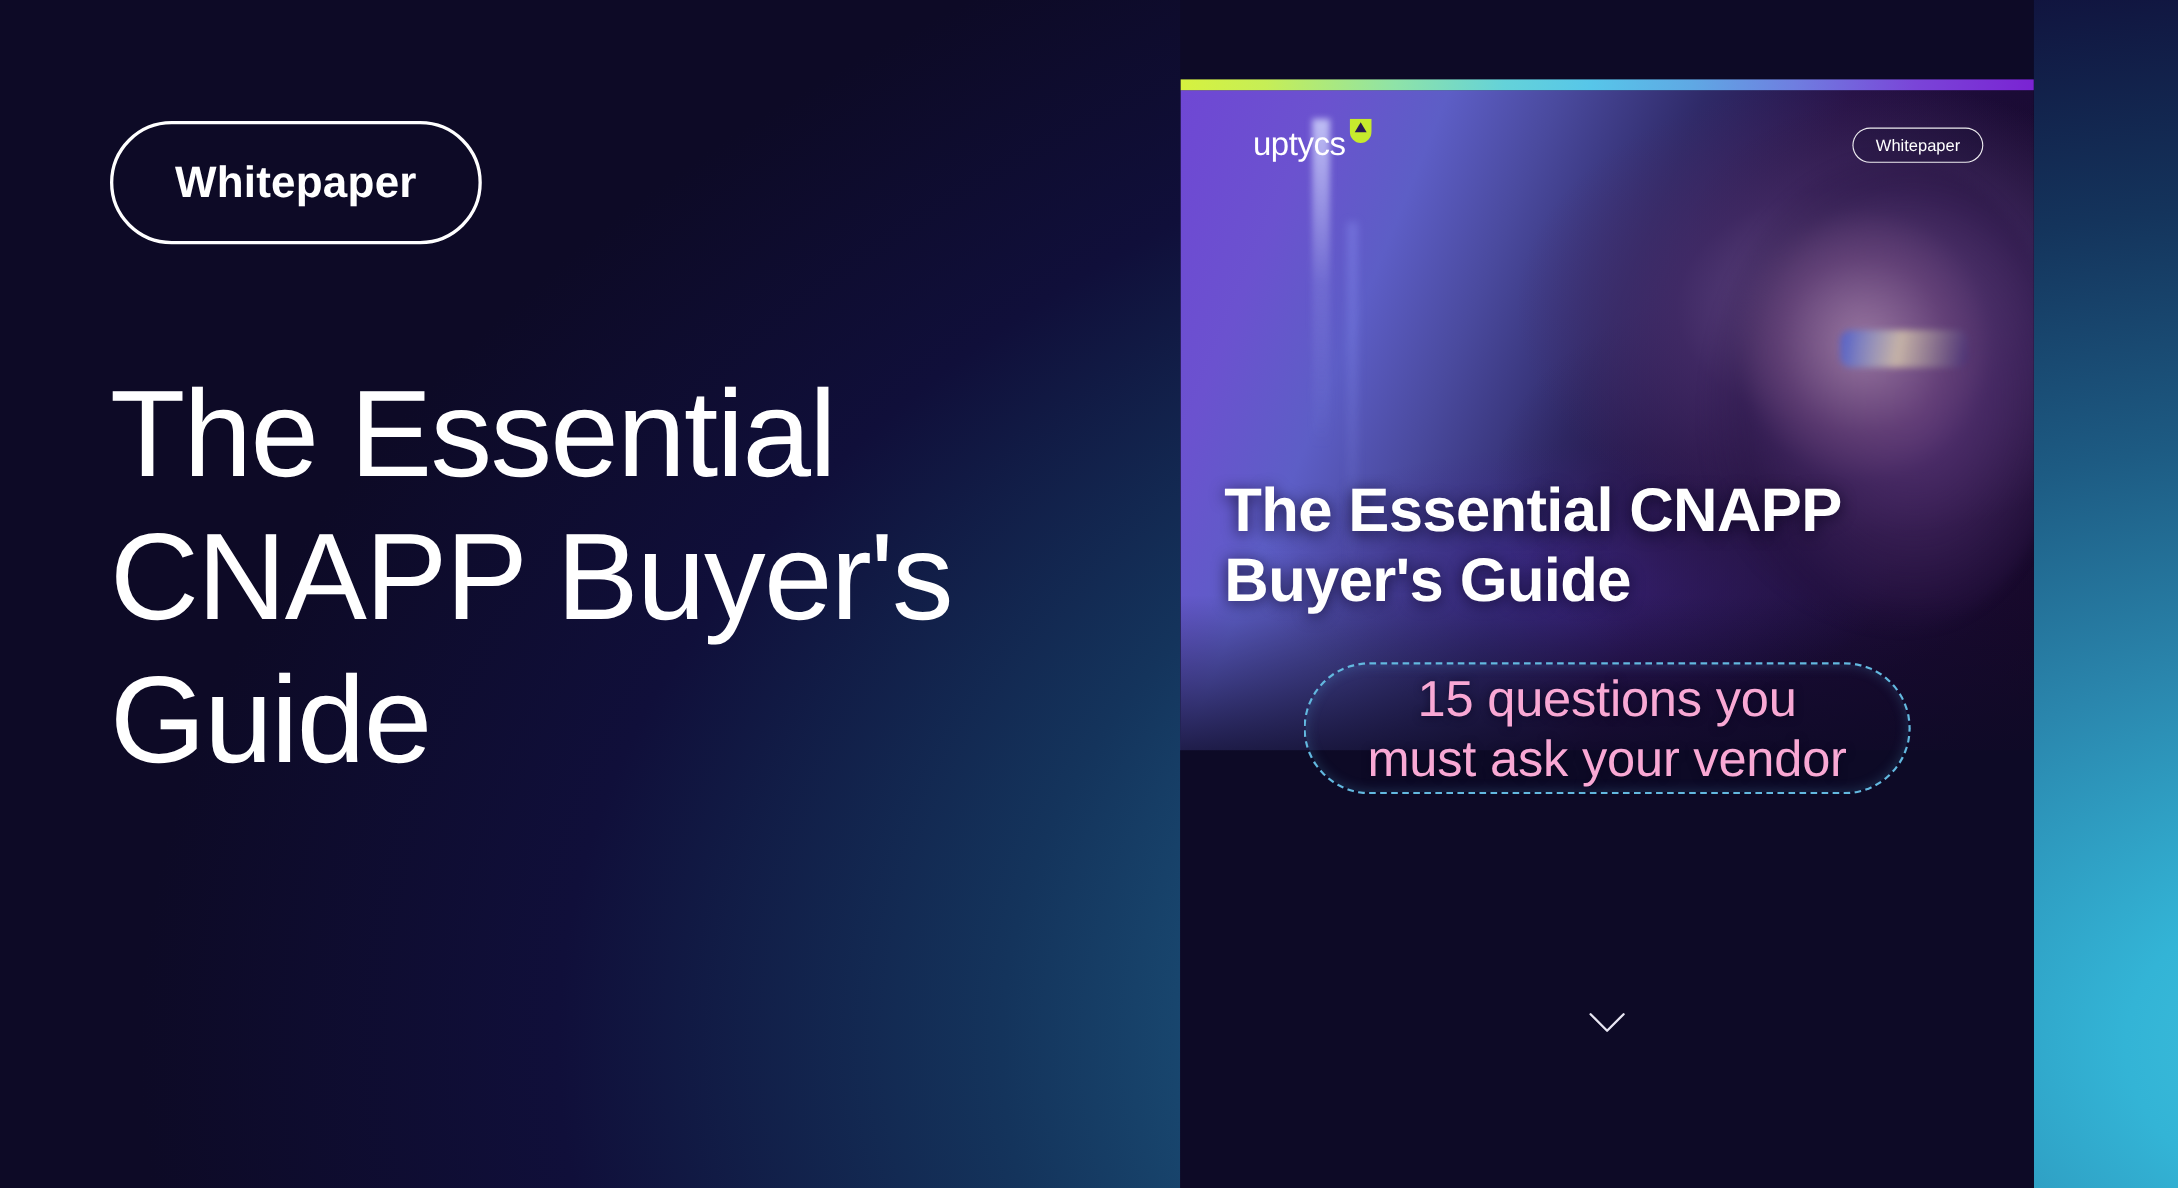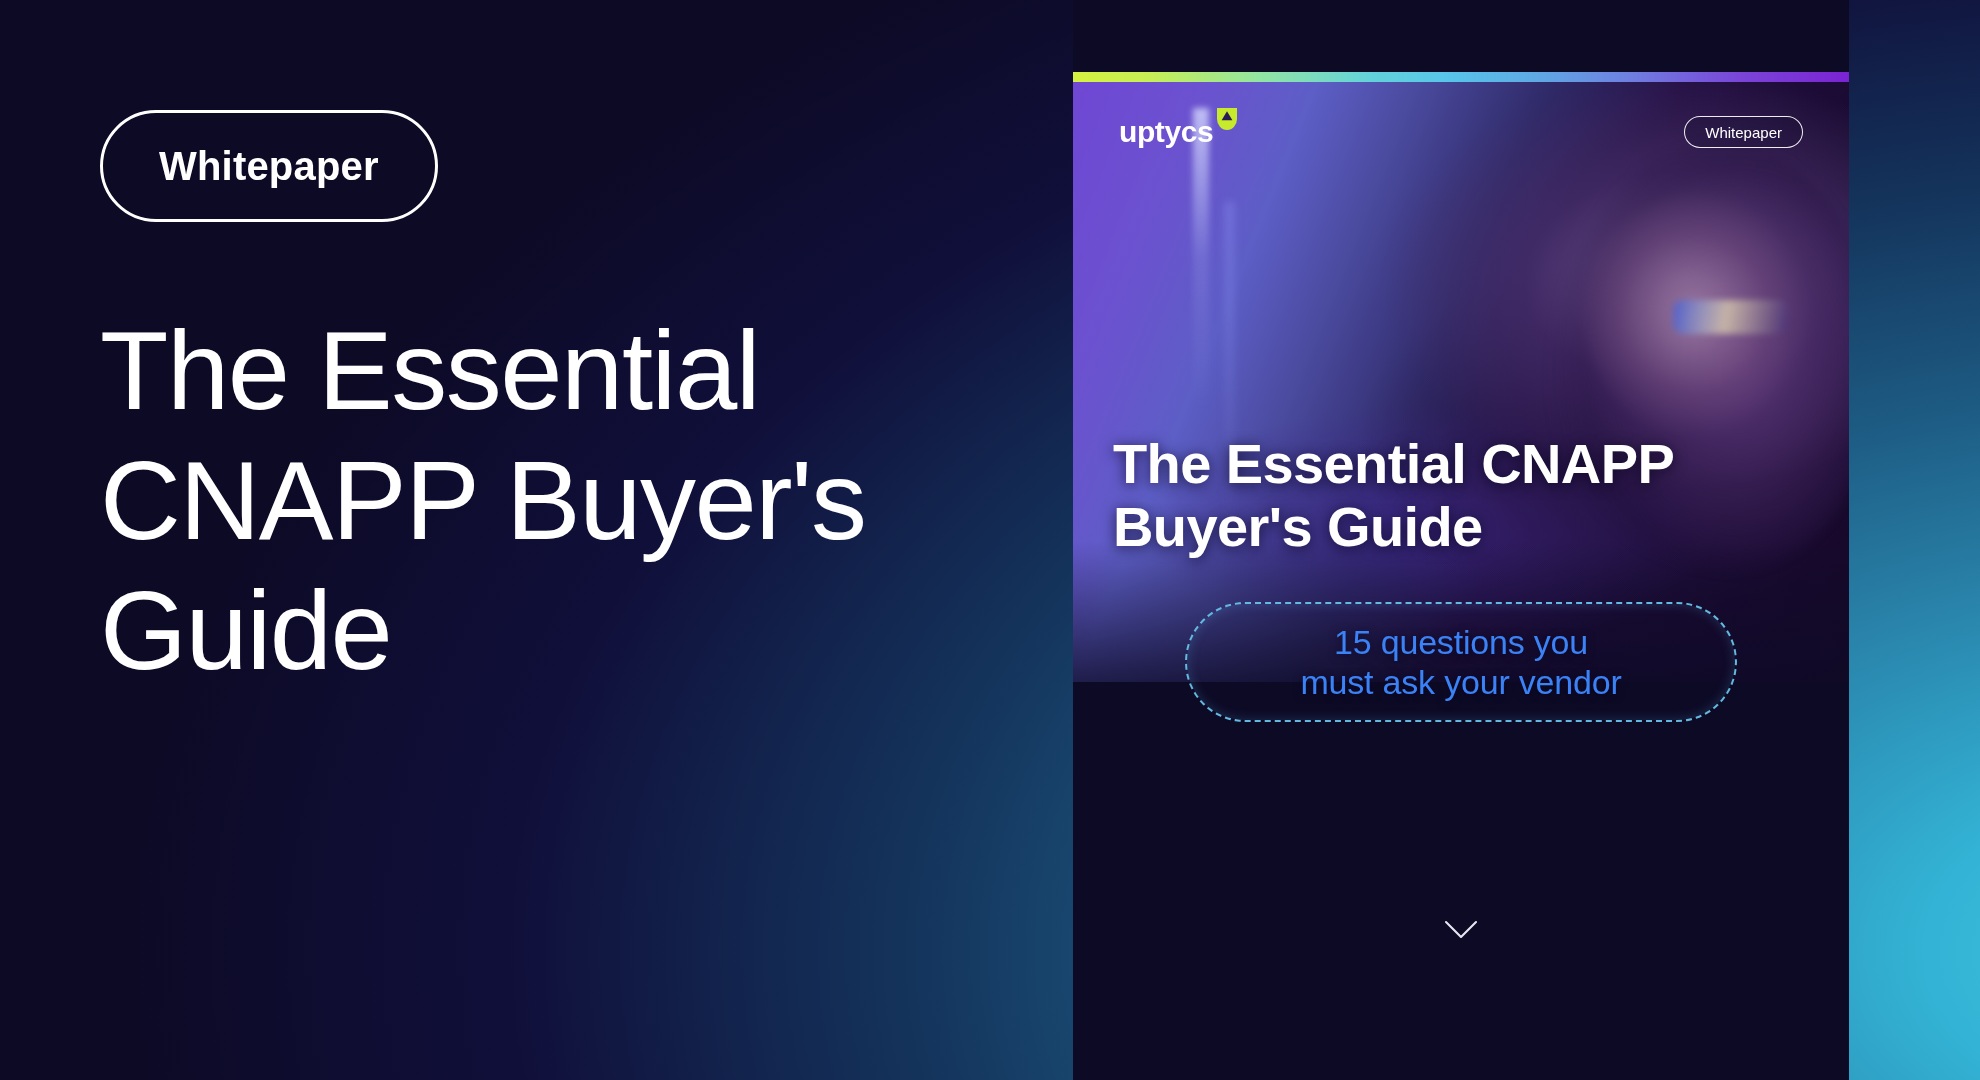--- a/index.html
+++ b/index.html
@@ -38,21 +38,21 @@
     border-radius:999px;
     color:#ffffff;
     font-size:40px;
     font-weight:700;
     letter-spacing:0.2px;
     line-height:1;
     white-space:nowrap;
   }
 
   .hero-title {
-    margin-top:84px;
+    margin-top:108px;
     color:#ffffff;
     font-size:112px;
     font-weight:400;
     line-height:1.16;
     letter-spacing:-1.5px;
     max-width:830px;
     white-space:pre-line;
   }
 
   
@@ -179,23 +179,24 @@
   }
 
   .brand {
     display:flex;
     align-items:flex-start;
     gap:4px;
   }
   .brand-word {
     color:#ffffff;
     font-size:30px;
-    font-weight:700;
+    font-weight:400;
     letter-spacing:-0.4px;
     line-height:1;
+    margin-left:20px;
   }
   .brand-mark {
     display:block;
     margin-top:-9px;
   }
 
   .card-badge {
     display:inline-flex;
     align-items:center;
     justify-content:center;
@@ -231,22 +232,22 @@
     left:112px; right:112px; top:530px;
     height:120px;
     border:2px dashed #63b9e0;
     border-radius:60px;
     display:flex;
     align-items:center;
     justify-content:center;
     box-shadow:0 0 12px rgba(90,180,230,0.22) inset;
   }
   .card-subtitle {
-    color:#3b82f6;
-    font-size:34px;
+    color:#f9a8d4;
+    font-size:46px;
     font-weight:400;
     line-height:1.18;
     text-align:center;
     letter-spacing:-0.2px;
     white-space:pre-line;
     text-shadow:0 1px 8px rgba(10,6,30,0.7);
   }
 
   
   .scroll-cue {

